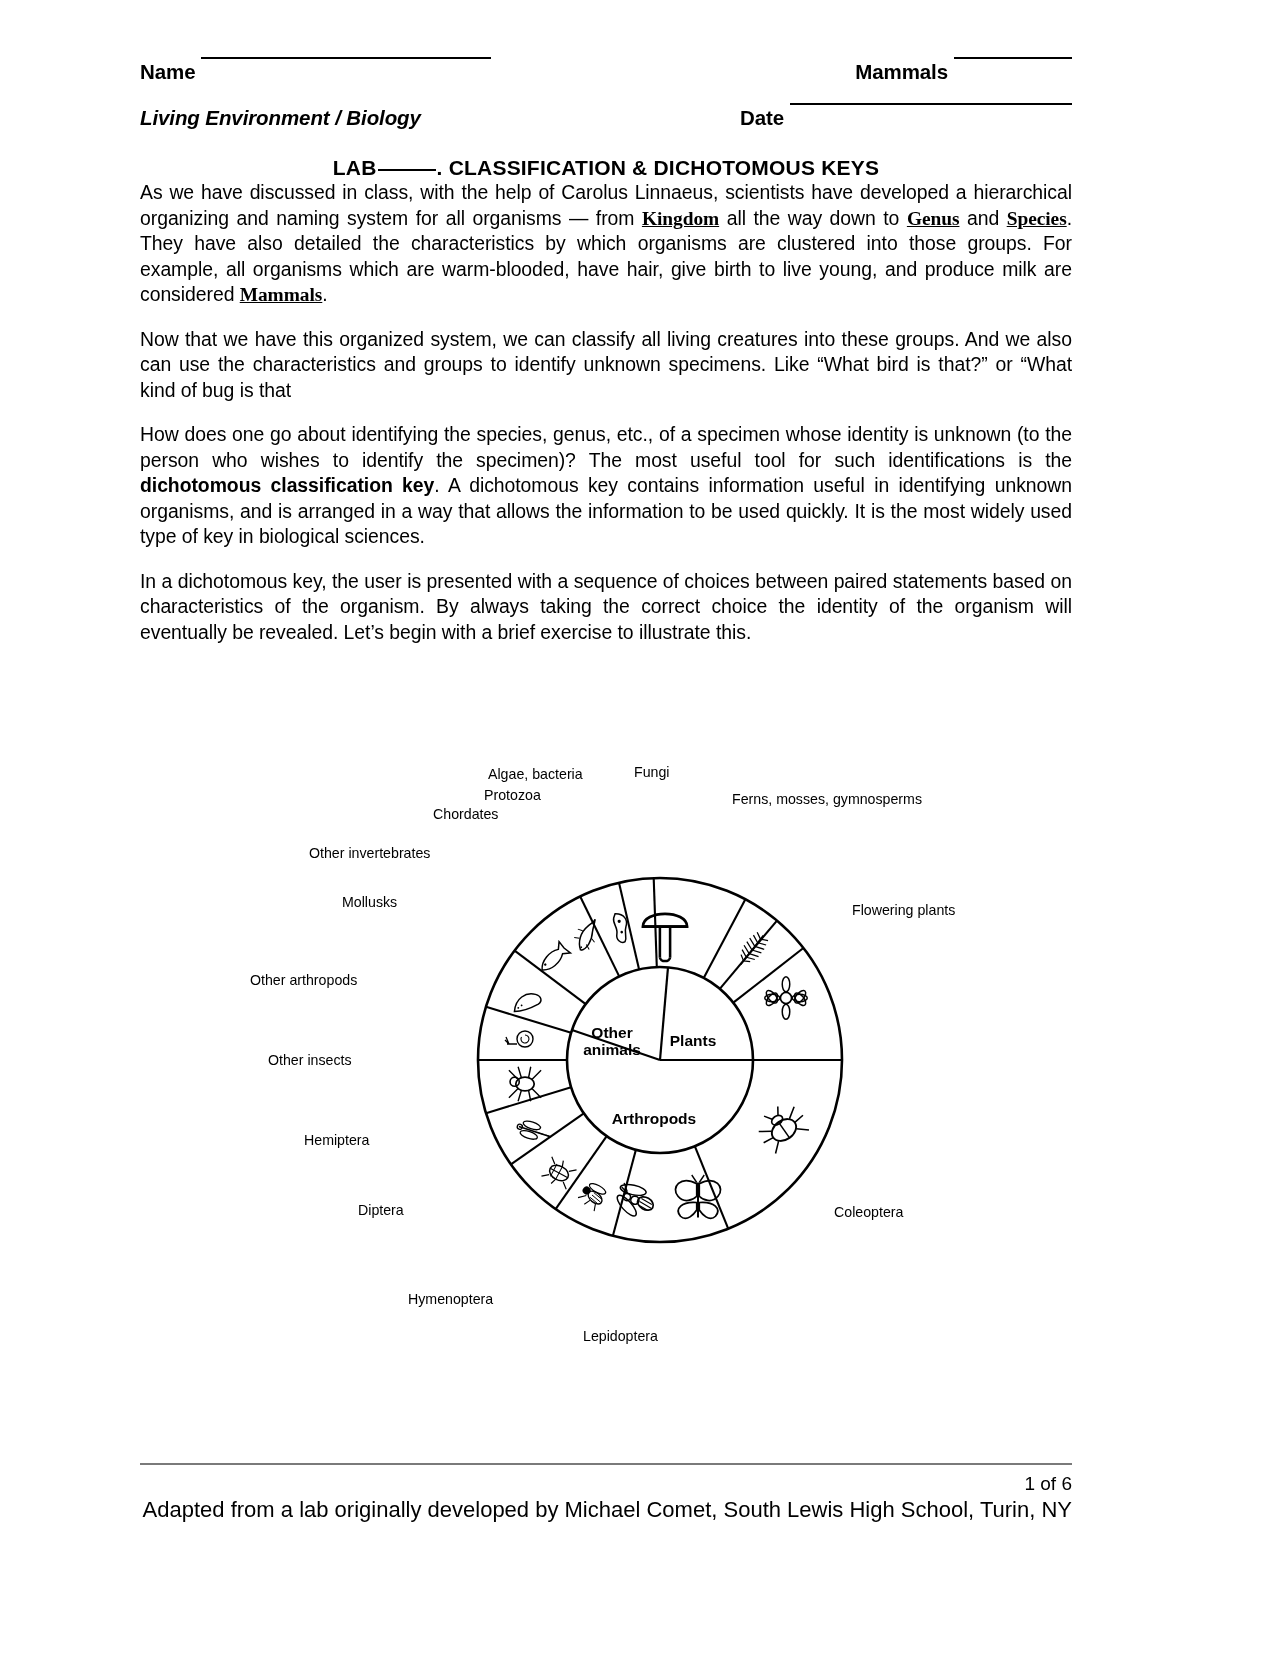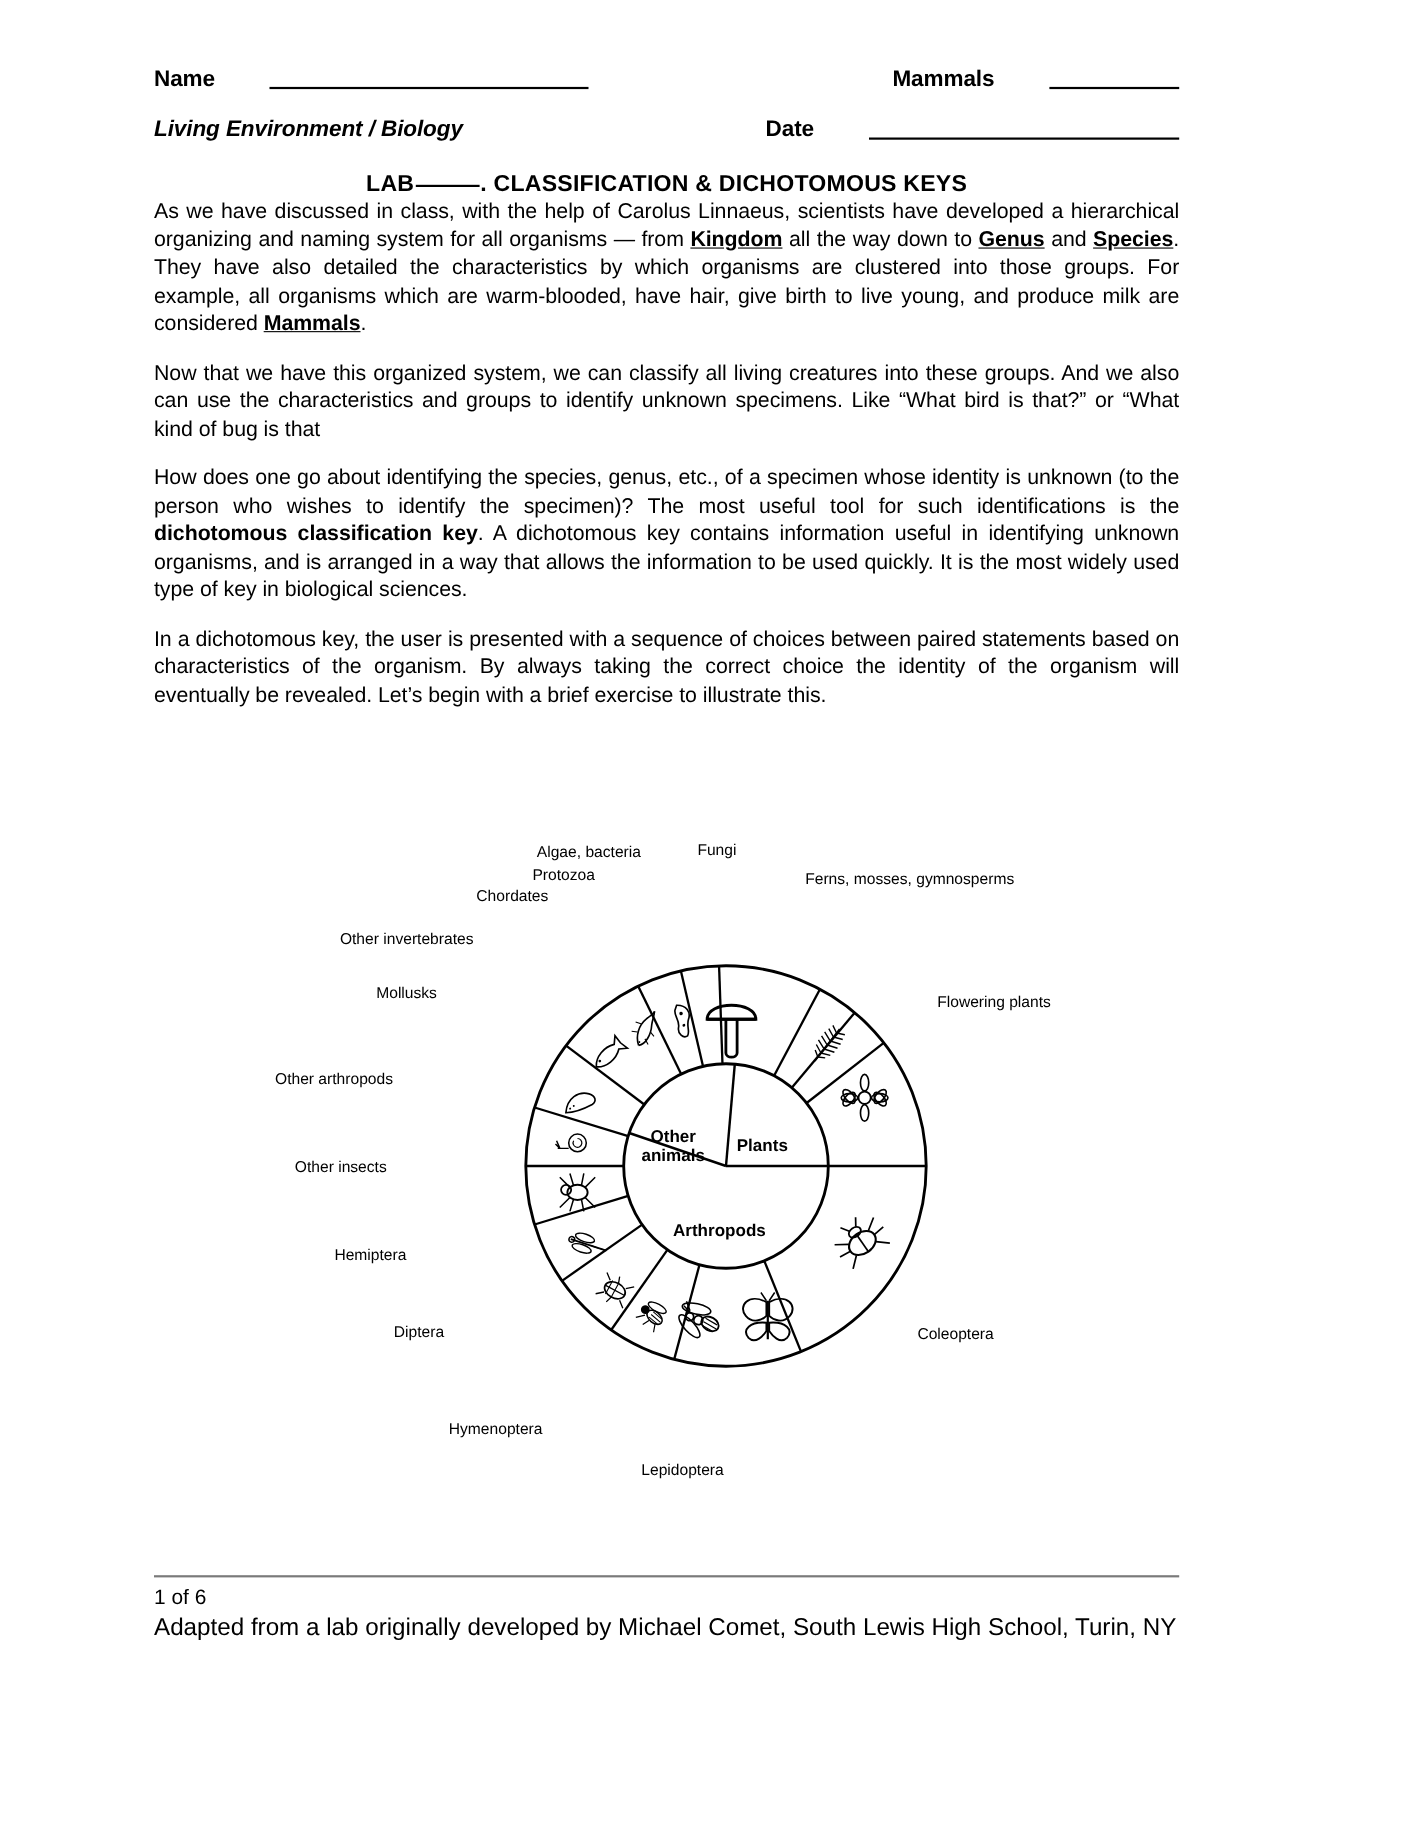--- a/index.html
+++ b/index.html
@@ -25,25 +25,24 @@
   .content {
     position: absolute;
     left: 140px;
     top: 60px;
     width: 932px;
   }
 
   
   .hdr-row {
     display: flex;
-    align-items: flex-end;
+    align-items: flex-start;
     font-weight: bold;
     font-size: 20.5px;
     letter-spacing: -0.1px;
-    gap: 44px;
   }
   .hdr-row.r1 { margin-bottom: 22px; }
   .hdr-label { white-space: nowrap; }
   .rule {
     border-bottom: 2.2px solid #000;
     display: inline-block;
     height: 0;
     margin-left: 6px;
     position: relative;
     top: -3px;
@@ -74,40 +73,40 @@
 
   
   p.body {
     font-size: 19.4px;
     line-height: 25.5px;
     text-align: justify;
     margin: 0 0 19px 0;
     letter-spacing: -0.05px;
   }
   p.body:last-of-type { margin-bottom: 0; }
-  .bu { font-weight: bold; text-decoration: underline; }
+  .bu { font-weight: bold; text-decoration: underline; font-family: Liberation Serif, serif; }
   .b  { font-weight: bold; }
 
   
   .diagram-wrap {
     position: absolute;
     left: 140px;
     top: 755px;
     width: 1000px;
     height: 610px;
   }
   .diagram-svg { display: block; }
 
   
   .footer {
     position: absolute;
     left: 140px;
-    top: 1432px;
+    top: 1463px;
     width: 932px;
-    text-align: left;
+    text-align: right;
   }
   .footer-rule {
     border-top: 2px solid #7a7a7a;
     margin-bottom: 6px;
   }
   .footer-page {
     font-size: 19px;
     line-height: 25px;
   }
   .footer-credit {

